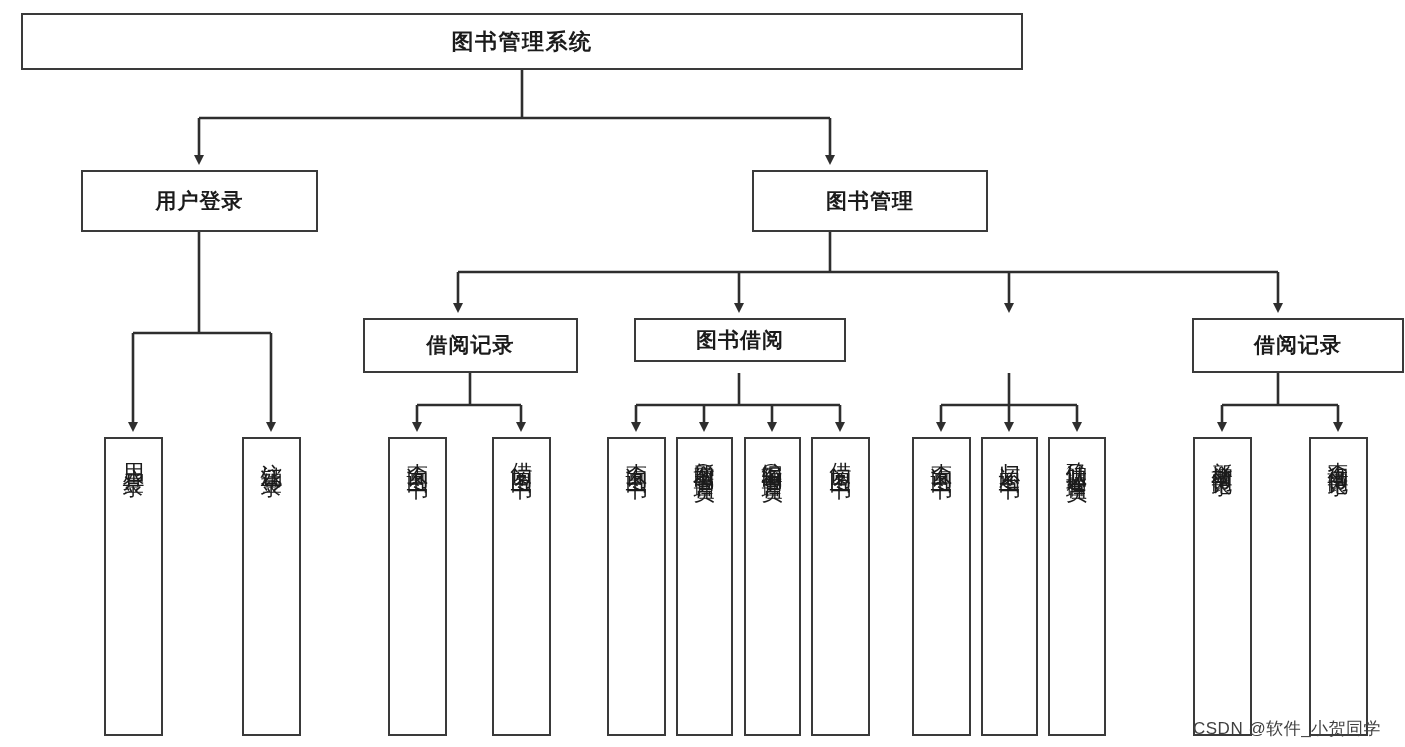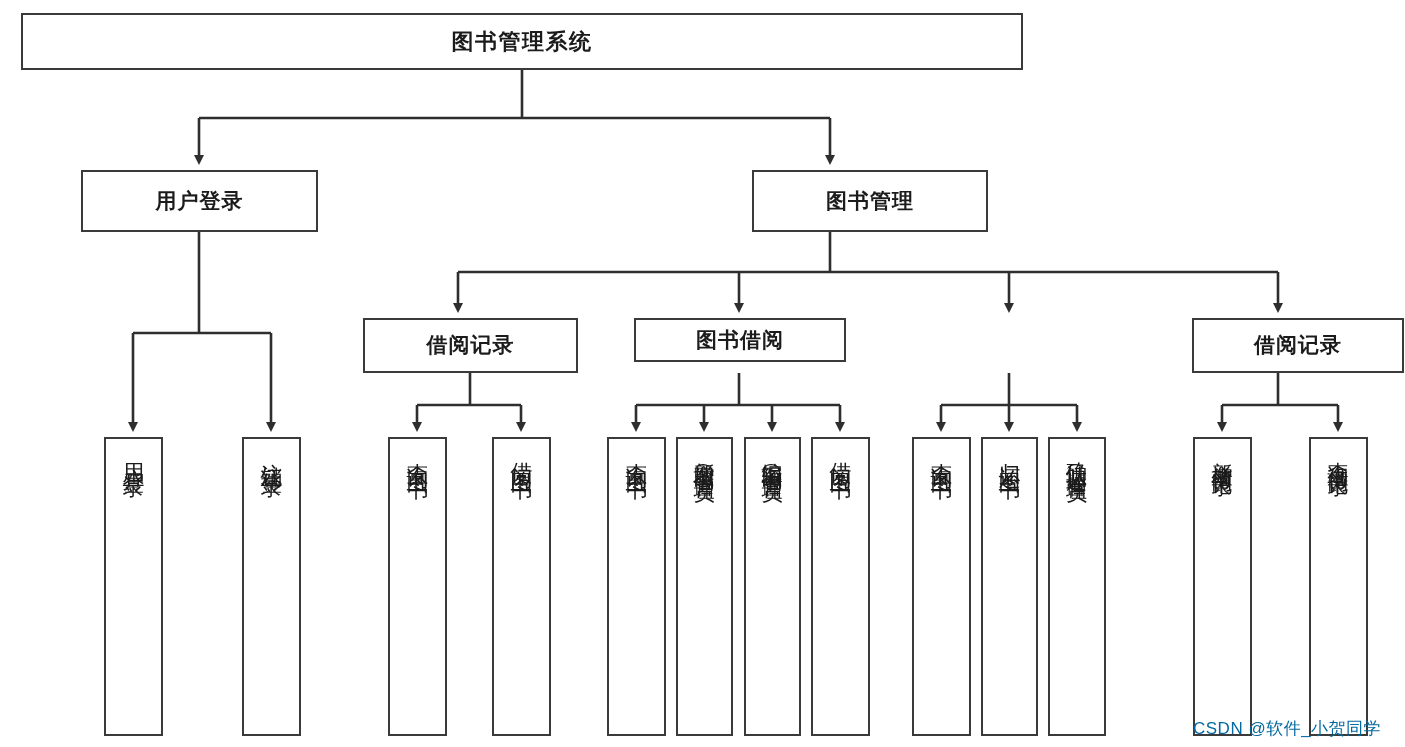--- a/index.html
+++ b/index.html
@@ -60,21 +60,21 @@
     max-height:292px;
   }
   .node.vert.tall .node-label{
     letter-spacing:3px;
     font-size:21px;
     max-height:290px;
   }
   .watermark{
     position:absolute;
     font-size:17px;
-    color:#0369a1;
+    color:#404040;
     letter-spacing:0.5px;
     white-space:nowrap;
     user-select:none;
   }
 </style>
 </head>
 <body>
 
 <div id="canvas">
 

